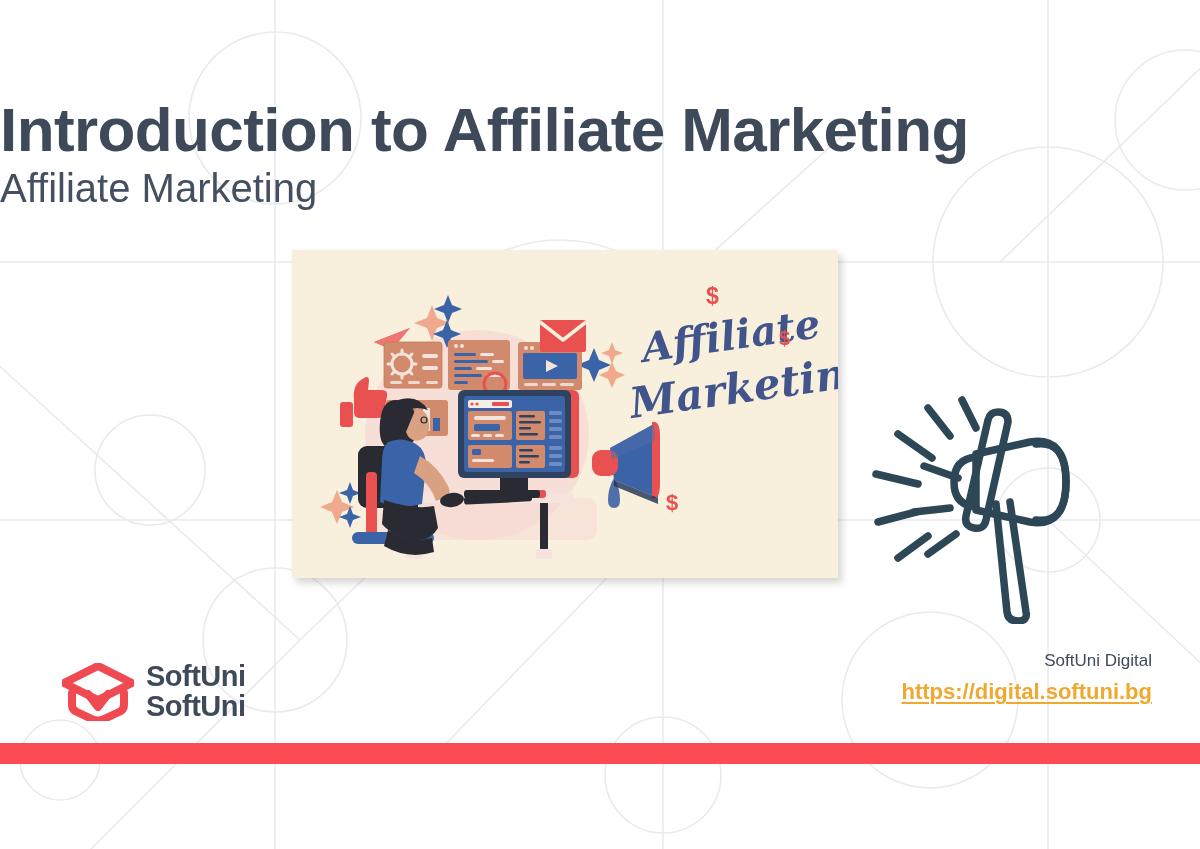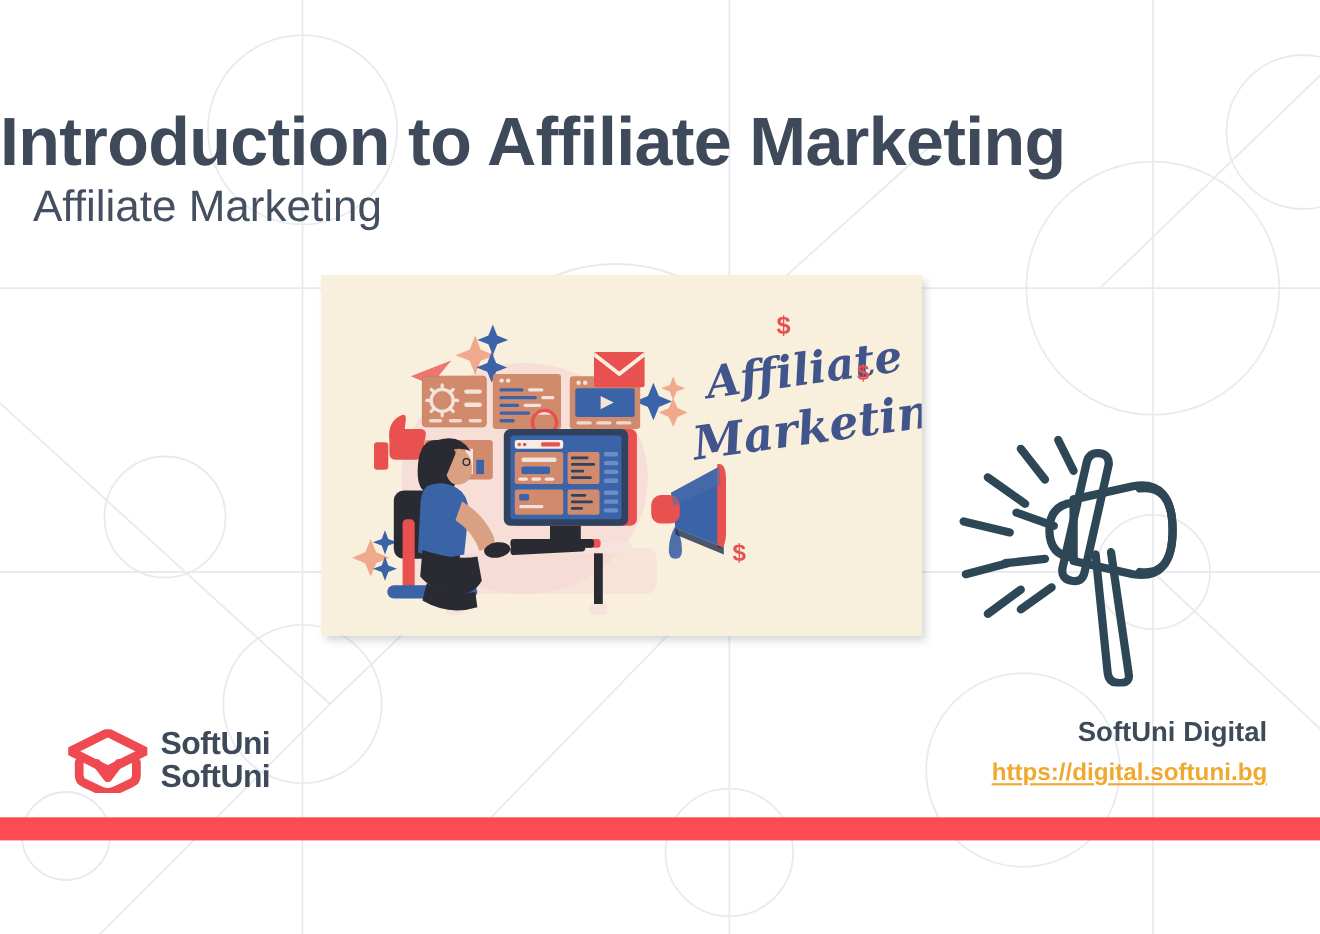--- a/index.html
+++ b/index.html
@@ -50,21 +50,20 @@
     white-space: nowrap;
   }
   .slide-subtitle {
     margin: 6px 0 0 0;
     font-family: "Liberation Sans", sans-serif;
     font-size: 40px;
     font-weight: 400;
     line-height: 1.05;
     color: #44505F;
     white-space: nowrap;
-    padding-left: 30px;
   }
 
   
   .illustration-frame {
     position: absolute;
     left: 292px;
     top: 250px;
     width: 546px;
     height: 328px;
     background: #F8F0DC;
@@ -87,22 +86,22 @@
   
   .footer-right {
     position: absolute;
     right: 48px;
     top: 651px;
     text-align: right;
     width: 420px;
   }
   .footer-org {
     font-family: "Liberation Sans", sans-serif;
-    font-size: 25px;
-    font-weight: 700;
+    font-size: 17px;
+    font-weight: 400;
     color: #3E4A5A;
     line-height: 1.2;
   }
   .footer-link {
     display: inline-block;
     margin-top: 8px;
     font-family: "Liberation Sans", sans-serif;
     font-size: 22px;
     font-weight: 700;
     color: #F0A82E;

